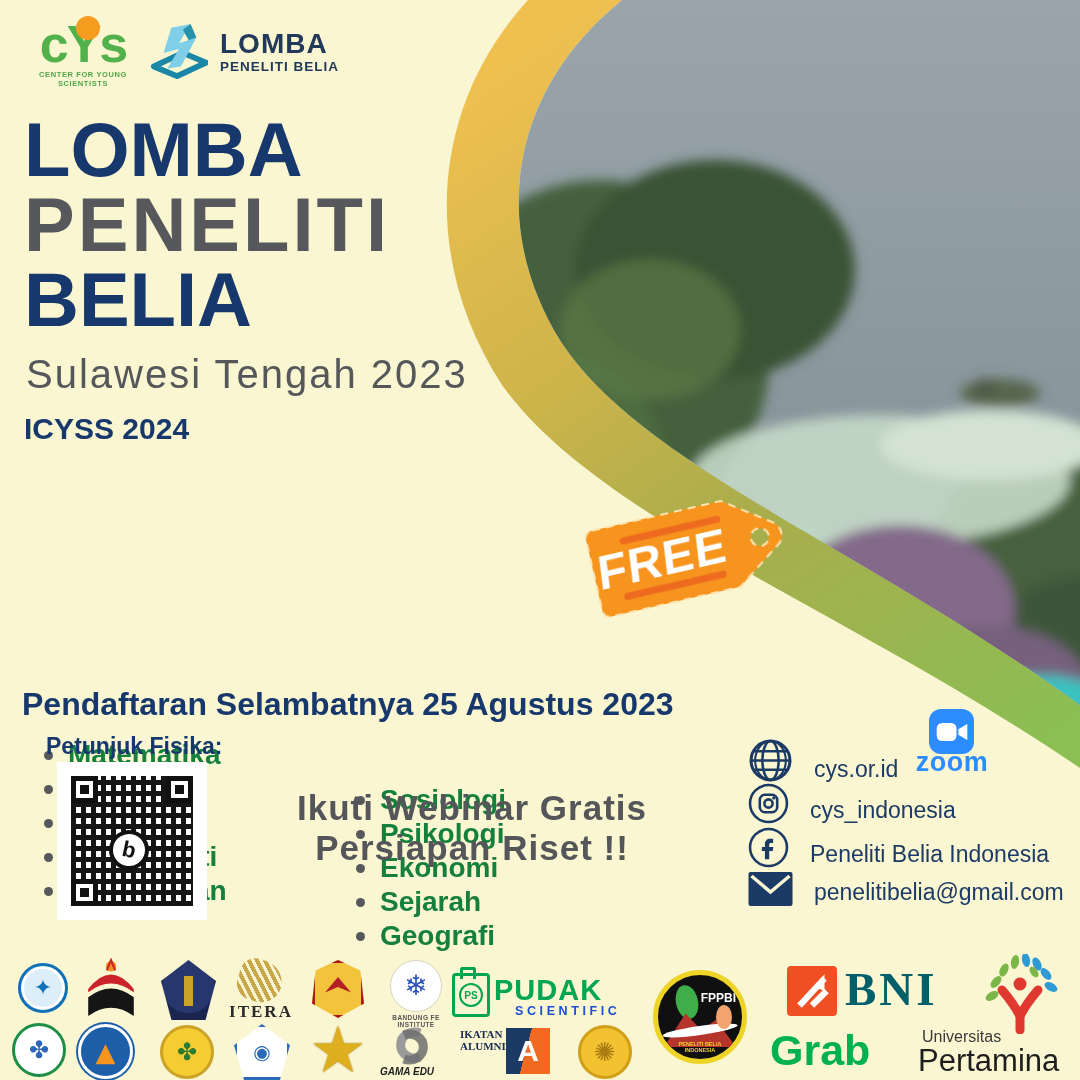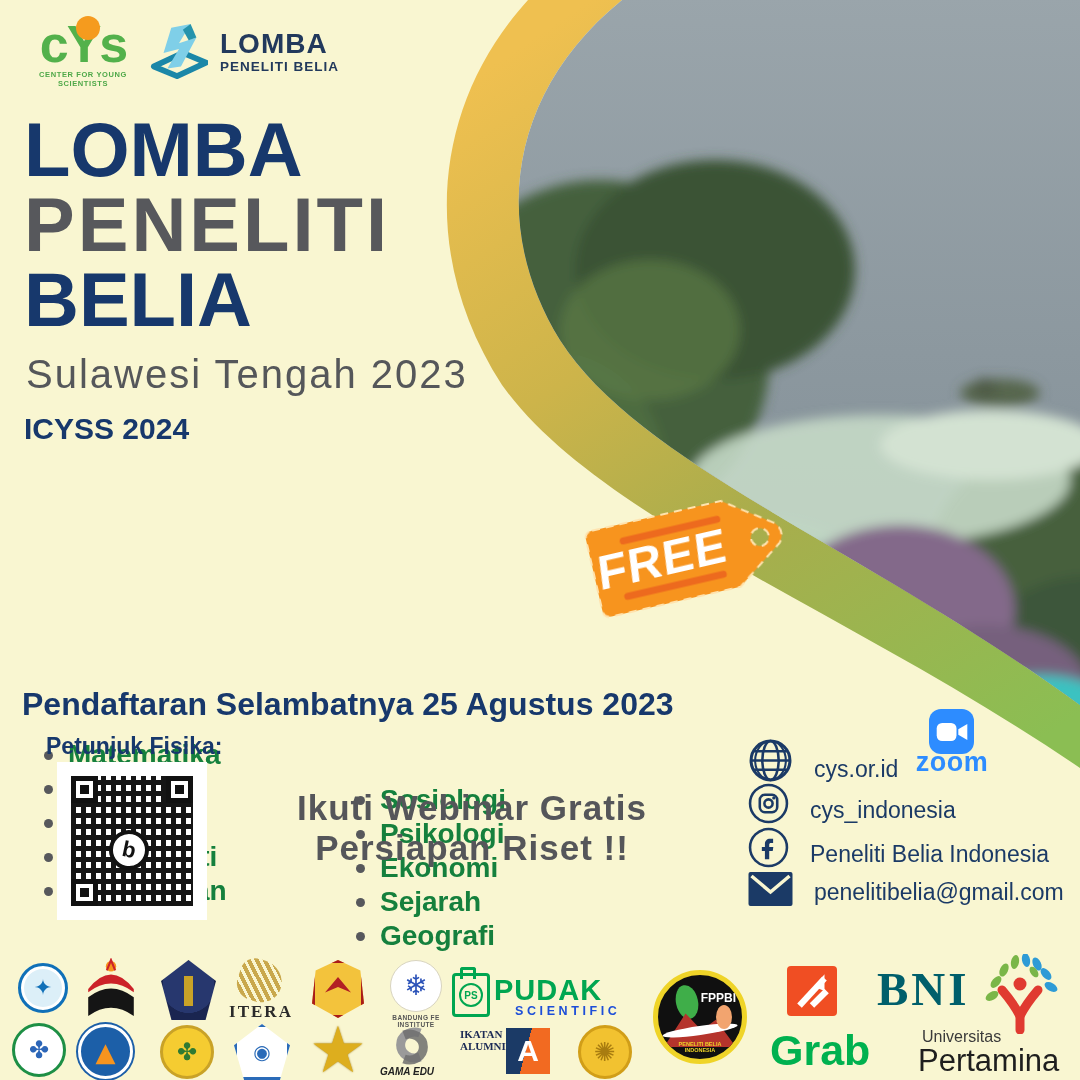--- a/index.html
+++ b/index.html
@@ -93,21 +93,21 @@
   .unair{left:578px;top:1025px;width:54px;height:54px;background:#F2C230;border:3px solid #D19E18;color:#A87C10;font-size:26px;}
   .fppbi{left:653px;top:970px;width:94px;height:94px;border-radius:50%;background:#101010;border:5px solid #EFD428;position:absolute;overflow:hidden;}
   .fppbi::before{content:"";position:absolute;left:18px;top:10px;width:22px;height:34px;border-radius:50%;background:#3FAE49;transform:rotate(-12deg);}
   .fppbi::after{content:"";position:absolute;right:10px;top:30px;width:16px;height:24px;border-radius:50%;background:#F2A46F;}
   .fppbi-mtn{position:absolute;left:6px;bottom:12px;width:72px;height:42px;background:#B5342C;
       clip-path:polygon(0 100%,30% 20%,52% 60%,72% 35%,100% 100%);}
   .fppbi-swoosh{position:absolute;left:4px;bottom:24px;width:76px;height:9px;background:#fff;border-radius:50%;transform:rotate(-8deg);}
   .fppbi-label{position:absolute;right:6px;top:16px;font-size:12px;font-weight:700;color:#fff;}
   .fppbi-cap{position:absolute;left:7px;bottom:6px;width:70px;text-align:center;font-size:5.5px;font-weight:700;color:#EFD428;}
   .bni-tile{left:787px;top:966px;width:50px;height:50px;background:#F04E23;border-radius:4px;}
-  .bni-word{left:845px;top:962px;font-size:47px;font-weight:700;color:#005F6B;letter-spacing:3px;font-family:"Liberation Serif",serif;margin-left:32px;}
+  .bni-word{left:845px;top:962px;font-size:47px;font-weight:700;color:#005F6B;letter-spacing:3px;font-family:"Liberation Serif",serif;}
   .grab-word{left:770px;top:1026px;font-size:43px;font-weight:700;color:#00B14F;letter-spacing:0;}
   .pert-tree{left:982px;top:954px;}
   .pert1{left:922px;top:1028px;font-size:16px;color:#3A3A3A;}
   .pert2{left:918px;top:1043px;font-size:31px;color:#1E1E1E;}
 </style>
 </head>
 <body>
 
 <div class="poster">
 

